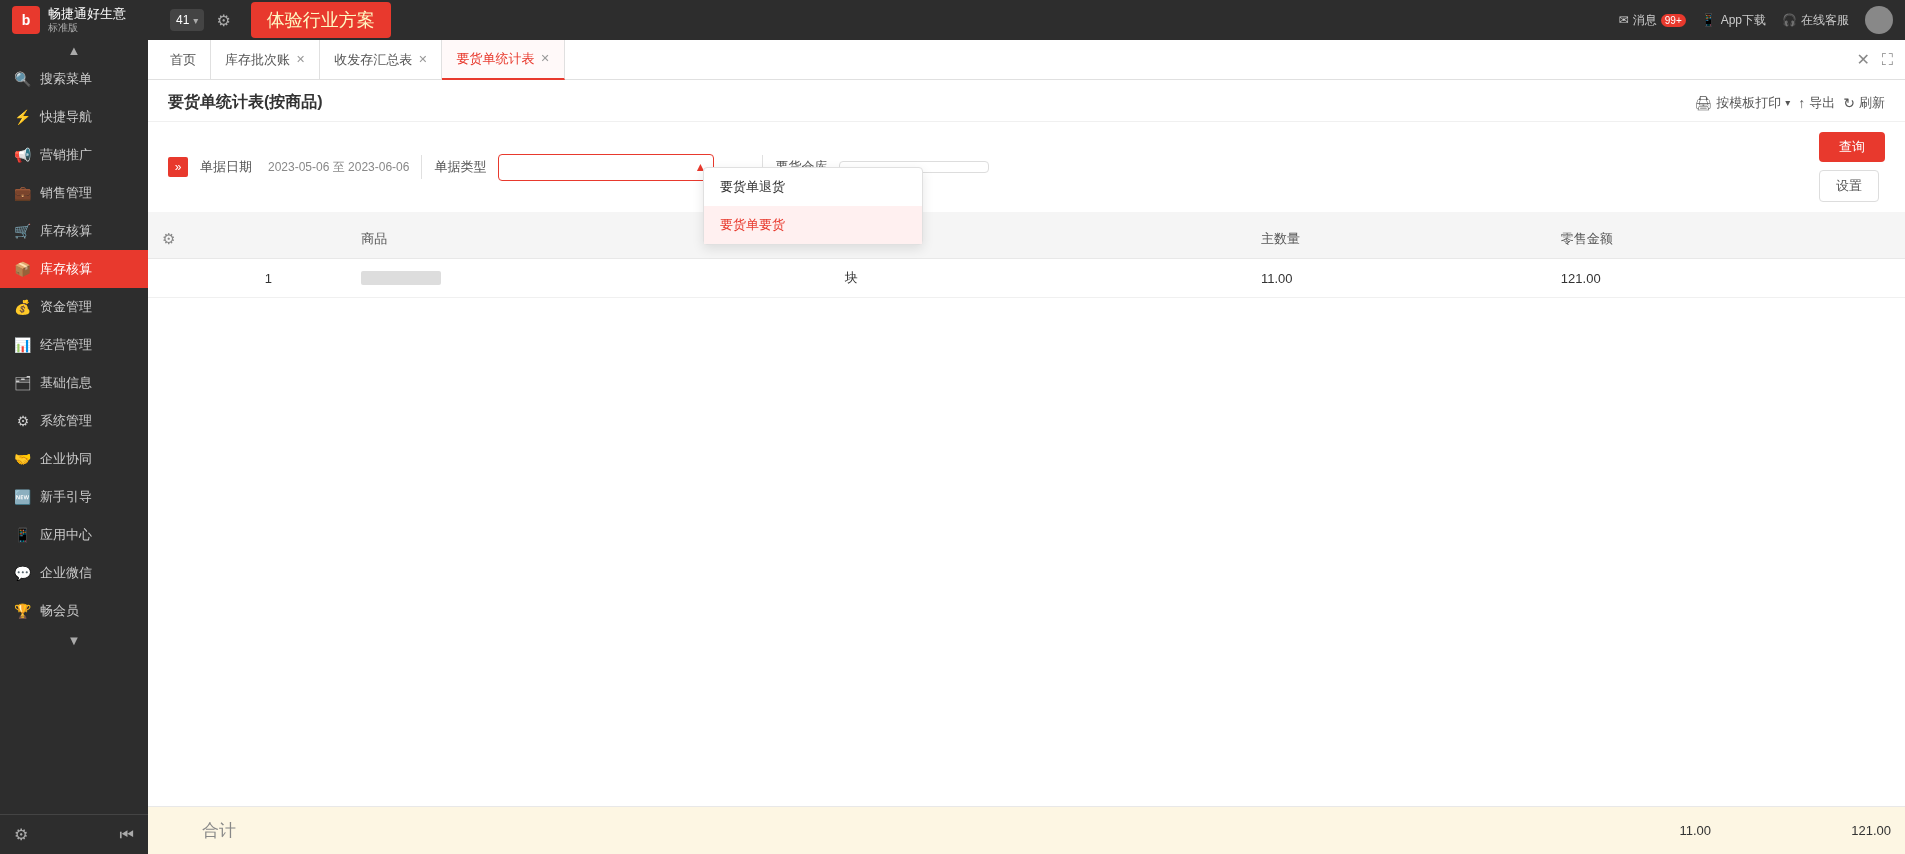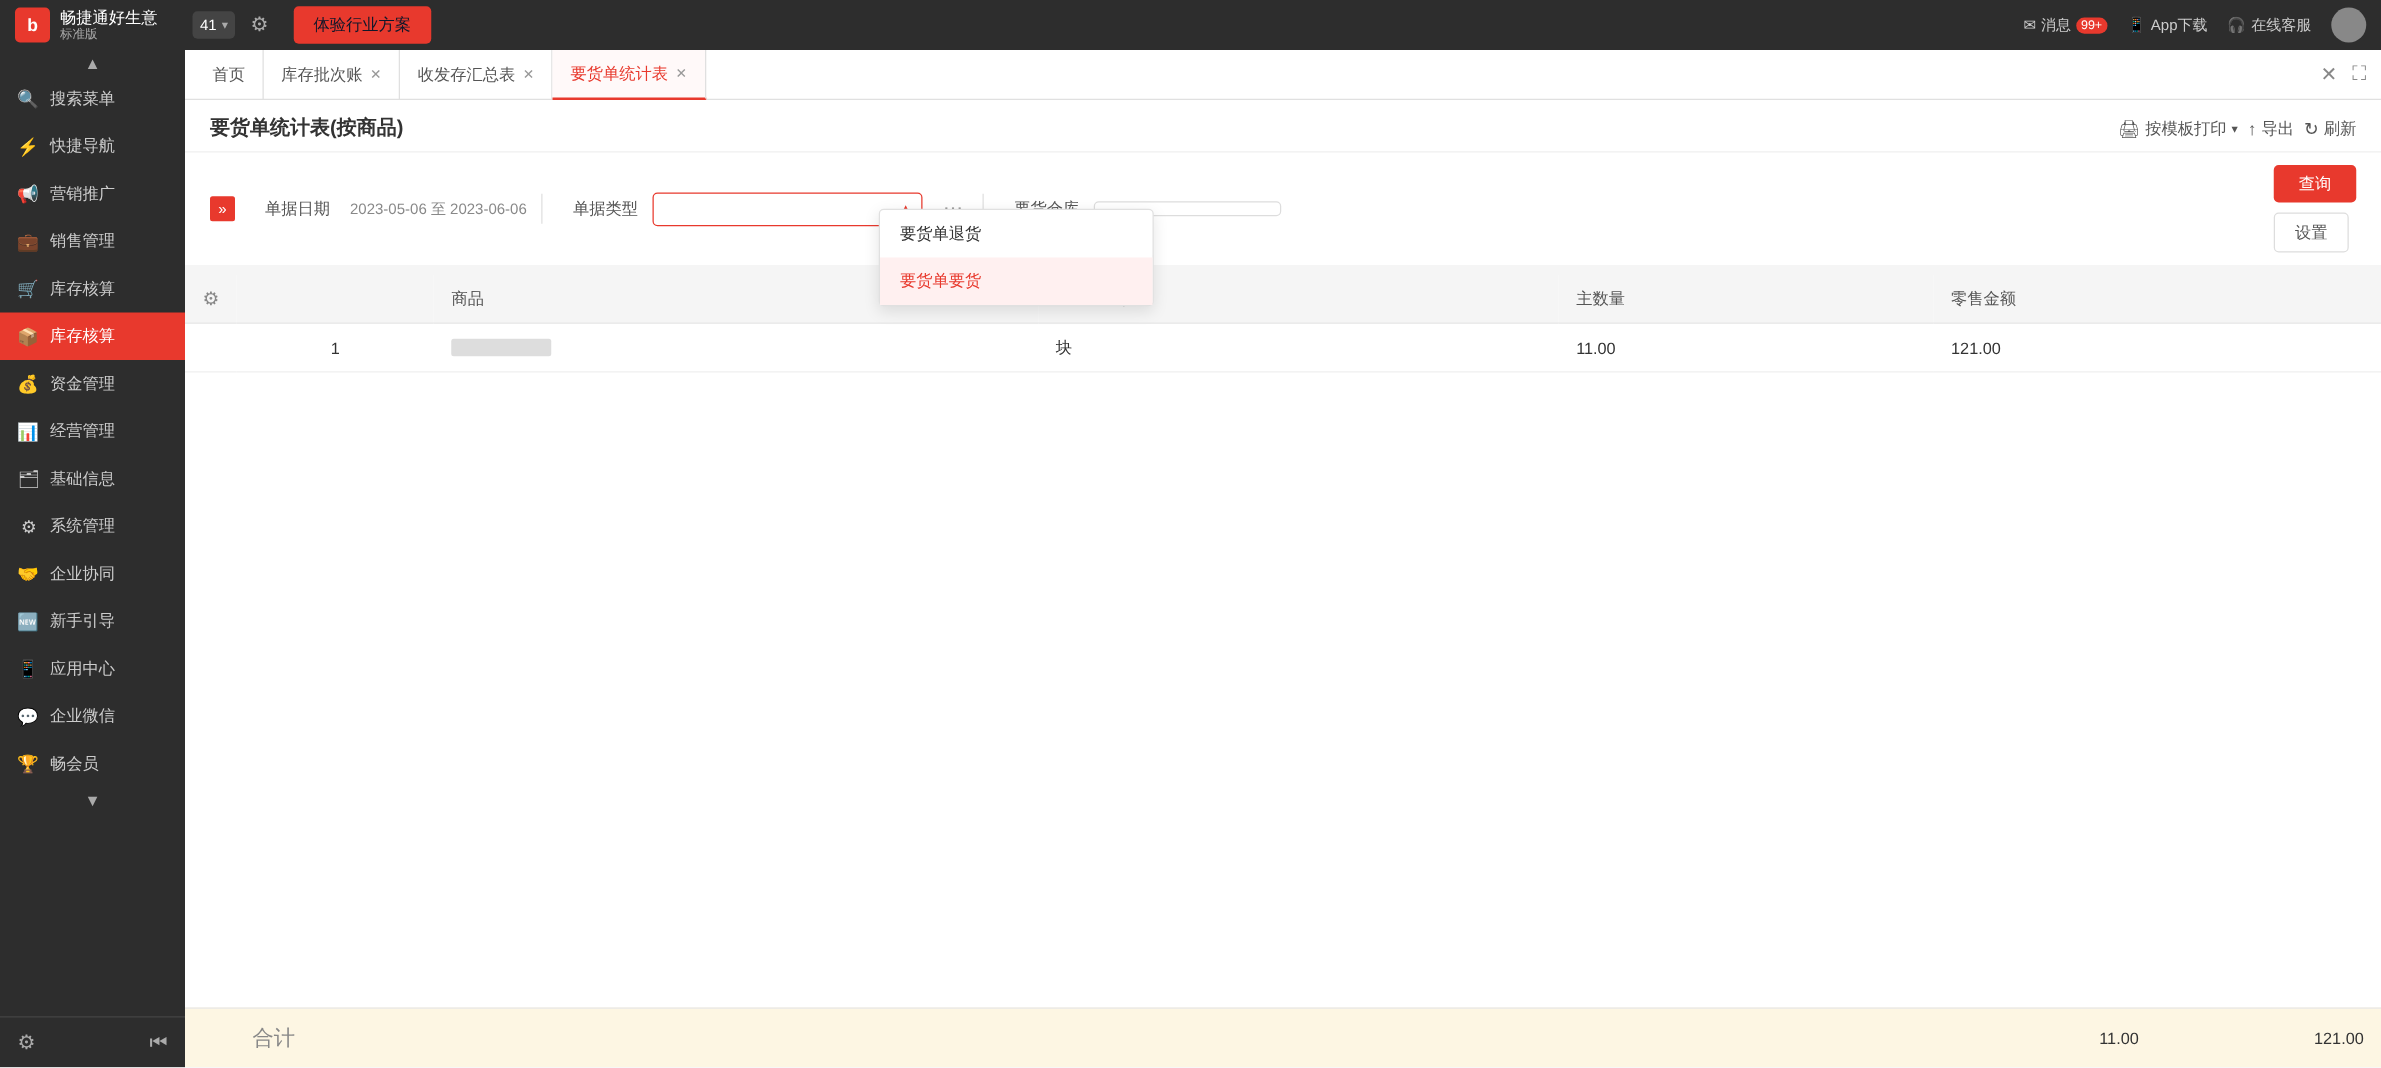--- a/index.html
+++ b/index.html
@@ -10,24 +10,24 @@
     .top-bar { display: flex; align-items: center; background: #2d2d2d; height: 40px; padding: 0 12px; flex-shrink: 0; }
     .main-area { display: flex; flex: 1; overflow: hidden; }
     .sidebar { width: 148px; background: #2d2d2d; display: flex; flex-direction: column; flex-shrink: 0; overflow: hidden; }
     .content-area { flex: 1; display: flex; flex-direction: column; background: #f5f5f5; overflow: hidden; }
 
     
     .top-bar-left { display: flex; align-items: center; gap: 8px; flex: 1; }
     .logo-icon { width: 28px; height: 28px; background: #e8392d; border-radius: 4px; display: flex; align-items: center; justify-content: center; color: white; font-weight: bold; font-size: 14px; }
     .app-name { color: #fff; font-size: 13px; }
     .app-version { color: #aaa; font-size: 10px; }
-    .store-selector { display: flex; align-items: center; gap: 4px; background: #444; border-radius: 4px; padding: 4px 6px; color: #fff; font-size: 12px; margin-left: 20px; }
+    .store-selector { display: flex; align-items: center; gap: 4px; background: #444; border-radius: 4px; padding: 4px 6px; color: #fff; font-size: 12px; margin-left: 36px; }
     .store-selector .dropdown-icon { color: #aaa; font-size: 10px; }
     .settings-icon-btn { background: none; border: none; color: #aaa; font-size: 16px; cursor: pointer; padding: 4px; }
-    .trial-btn { background: #e8392d; color: #0f172a; border: none; border-radius: 4px; padding: 6px 16px; font-size: 13px; cursor: pointer; margin-left: 8px; }
+    .trial-btn { background: #e8392d; color: #fef9c3; border: none; border-radius: 4px; padding: 6px 16px; font-size: 18px; cursor: pointer; margin-left: 8px; }
 
     .top-bar-right { display: flex; align-items: center; gap: 16px; }
     .top-bar-action { display: flex; align-items: center; gap: 4px; color: #ccc; font-size: 12px; cursor: pointer; }
     .badge { background: #e8392d; color: #fff; border-radius: 10px; font-size: 10px; padding: 1px 4px; }
     .avatar { width: 28px; height: 28px; background: #888; border-radius: 50%; }
 
     
     .sidebar-scroll-up, .sidebar-scroll-down { height: 20px; display: flex; align-items: center; justify-content: center; cursor: pointer; color: #aaa; }
     .sidebar-item { display: flex; align-items: center; gap: 8px; padding: 10px 14px; color: #ccc; cursor: pointer; font-size: 13px; }
     .sidebar-item.active { background: #e8392d; color: #fff; }
@@ -46,21 +46,21 @@
     
     .page-header { display: flex; align-items: center; justify-content: space-between; padding: 12px 20px 8px; background: #fff; flex-shrink: 0; }
     .page-title { font-size: 16px; font-weight: 600; color: #333; }
     .header-actions { display: flex; align-items: center; gap: 8px; }
     .header-action-btn { display: flex; align-items: center; gap: 4px; color: #555; font-size: 13px; cursor: pointer; background: none; border: none; }
     .header-action-btn .icon { font-size: 14px; }
 
     
     .filter-bar { background: #fff; padding: 10px 20px; border-top: 1px solid #f0f0f0; flex-shrink: 0; }
     .filter-row { display: flex; align-items: center; gap: 12px; flex-wrap: wrap; }
-    .filter-label { color: #555; font-size: 13px; white-space: nowrap; margin-left: 12px; }
+    .filter-label { color: #555; font-size: 13px; white-space: nowrap; }
     .date-range-display { color: #888; font-size: 12px; margin-left: 4px; }
     .date-buttons { display: flex; gap: 6px; align-items: center; }
     .date-btn { padding: 4px 10px; border: 1px solid #ddd; border-radius: 4px; background: #fff; cursor: pointer; font-size: 12px; color: #555; }
     .date-btn.active { border-color: #e8392d; color: #e8392d; }
     .more-badge { background: #e8392d; color: #fff; border-radius: 8px; font-size: 10px; padding: 1px 5px; margin-left: 2px; }
     .custom-btn { padding: 4px 10px; border: 1px solid #ddd; border-radius: 4px; background: #fff; cursor: pointer; font-size: 12px; color: #555; }
 
     .filter-divider { width: 1px; height: 24px; background: #e0e0e0; }
 
     .select-field { display: flex; align-items: center; position: relative; }

